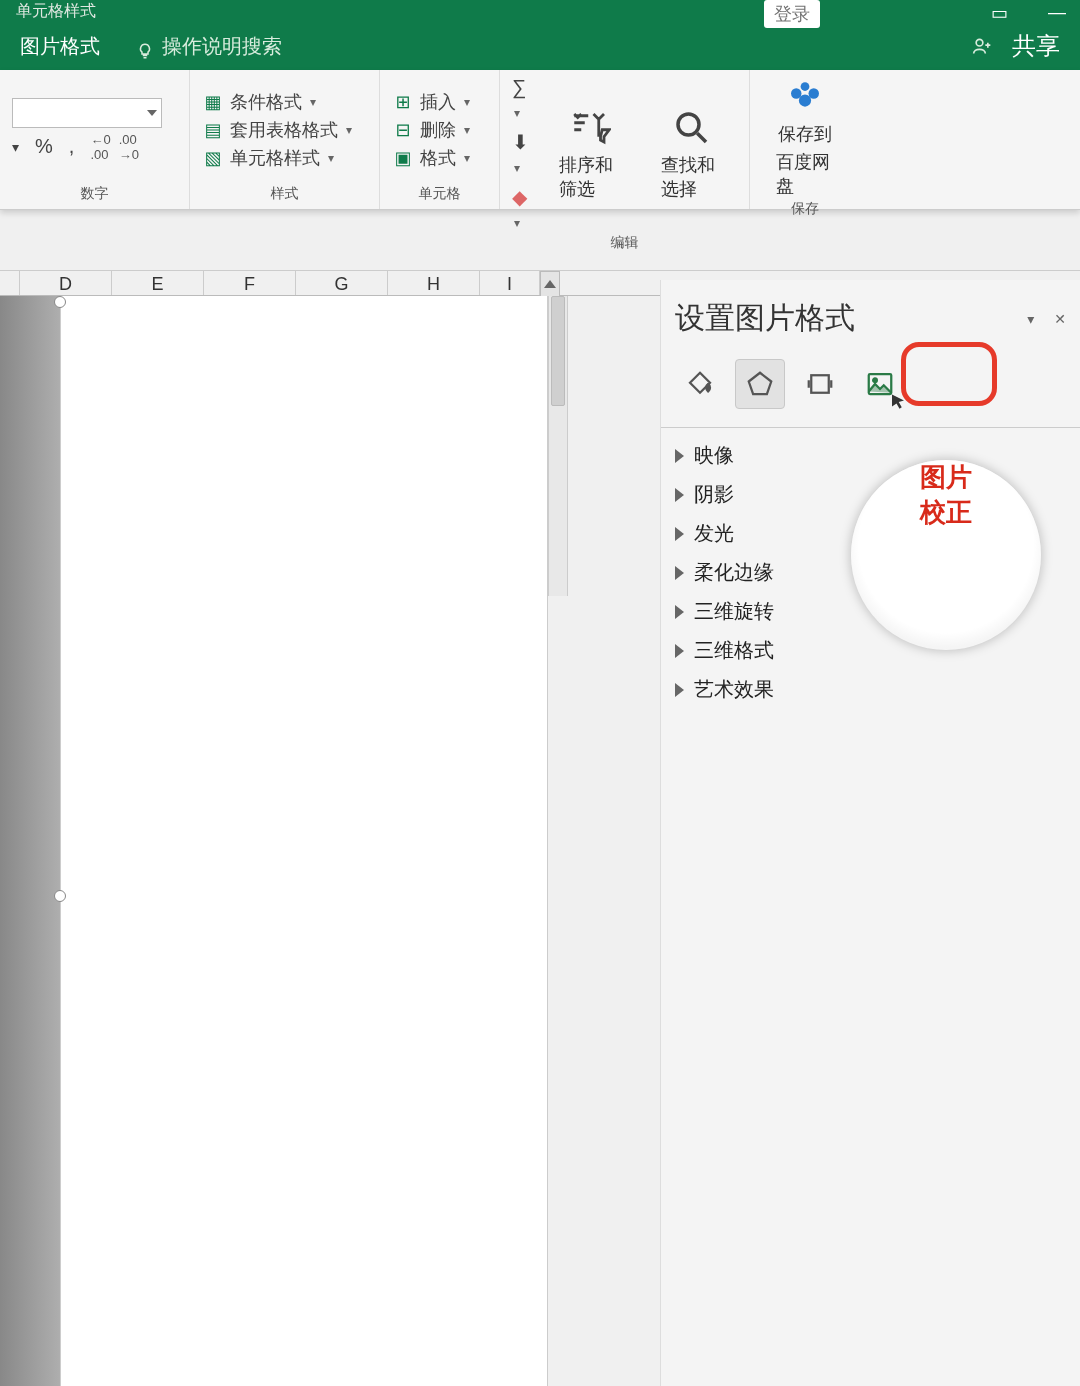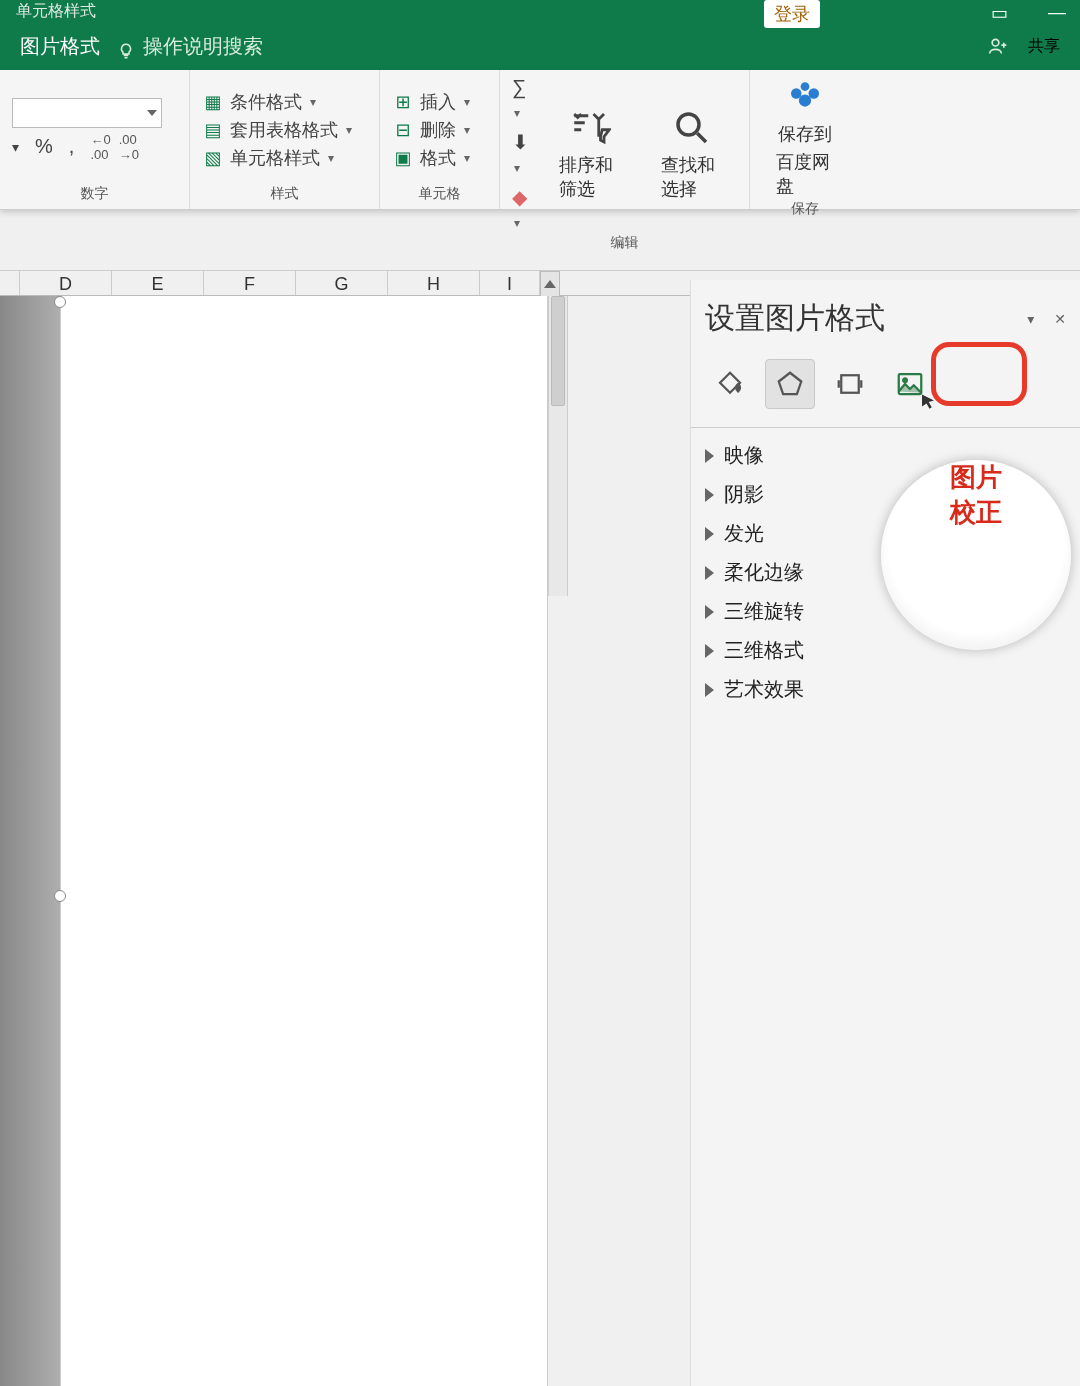--- a/index.html
+++ b/index.html
@@ -24,22 +24,22 @@
     background: #0f7b4a;
     height: 48px;
     display: flex;
     align-items: center;
     padding: 0 20px;
     color: #fff;
     font-size: 20px;
     gap: 28px;
     justify-content: space-between;
   }
-  .tabbar-left { display: flex; align-items: center; gap: 17px; }
-  .tabbar-right { display: flex; align-items: center; gap: 20px; color: #000000; font-size: 16px; }
+  .tabbar-left { display: flex; align-items: center; gap: 36px; }
+  .tabbar-right { display: flex; align-items: center; gap: 20px; color: #ffffff; font-size: 24px; }
   .tab-active { color: #fff; }
   .lightbulb { width: 18px; height: 18px; display: inline-block; }
   .ribbon {
     background: #f5f5f5;
     border-bottom: 1px solid #ccc;
     height: 140px;
     display: flex;
     align-items: stretch;
     box-shadow: 0 3px 6px rgba(0,0,0,0.15);
   }
@@ -110,21 +110,21 @@
   .vscroll {
     position: absolute; top: 86px; left: 548px; width: 20px; height: 300px;
     background: #e8e8e8; border-left: 1px solid #ccc; border-right: 1px solid #ccc;
   }
   .vscroll-thumb {
     position: absolute; top: 0; left: 2px; right: 2px; height: 110px;
     background: #cfcfcf; border: 1px solid #bbb; border-radius: 2px;
   }
   
   .pane {
-    position: absolute; top: 70px; right: 0; width: 390px; bottom: 0;
+    position: absolute; top: 70px; right: 0; width: 420px; bottom: 0;
     background: #f4f4f4; border-left: 1px solid #ddd;
     padding: 18px 14px;
   }
   .pane-title {
     font-size: 30px; color: #333; font-weight: 500;
     display: flex; align-items: center; justify-content: space-between;
   }
   .pane-title .mini { font-size: 14px; color: #666; display: flex; gap: 20px; }
   .pane-tabs {
     margin-top: 20px; display: flex; gap: 10px; align-items: center;
@@ -151,21 +151,21 @@
     border-radius: 50%;
     background: radial-gradient(circle at 50% 45%, #fff 0%, #fff 62%, rgba(255,255,255,0.1) 72%, rgba(255,255,255,0) 78%);
     box-shadow: 0 0 12px rgba(0,0,0,0.25);
     display: flex; align-items: center; justify-content: flex-start; flex-direction: column;
     pointer-events: none;
   }
   .callout span { color: #d82a1a; font-size: 26px; font-weight: 600; }
   svg { display: block; }
   .login-btn {
     position: absolute; top: 0; right: 260px;
-    background: #fff; color: #a16207; font-size: 18px;
+    background: #fff; color: #737373; font-size: 18px;
     padding: 2px 10px; border-radius: 3px;
   }
   .winbtns {
     position: absolute; top: 0; right: 0; display: flex; gap: 40px;
     color: #fff; padding: 2px 14px; font-size: 18px;
   }
 </style>
 </head>
 <body>
 

